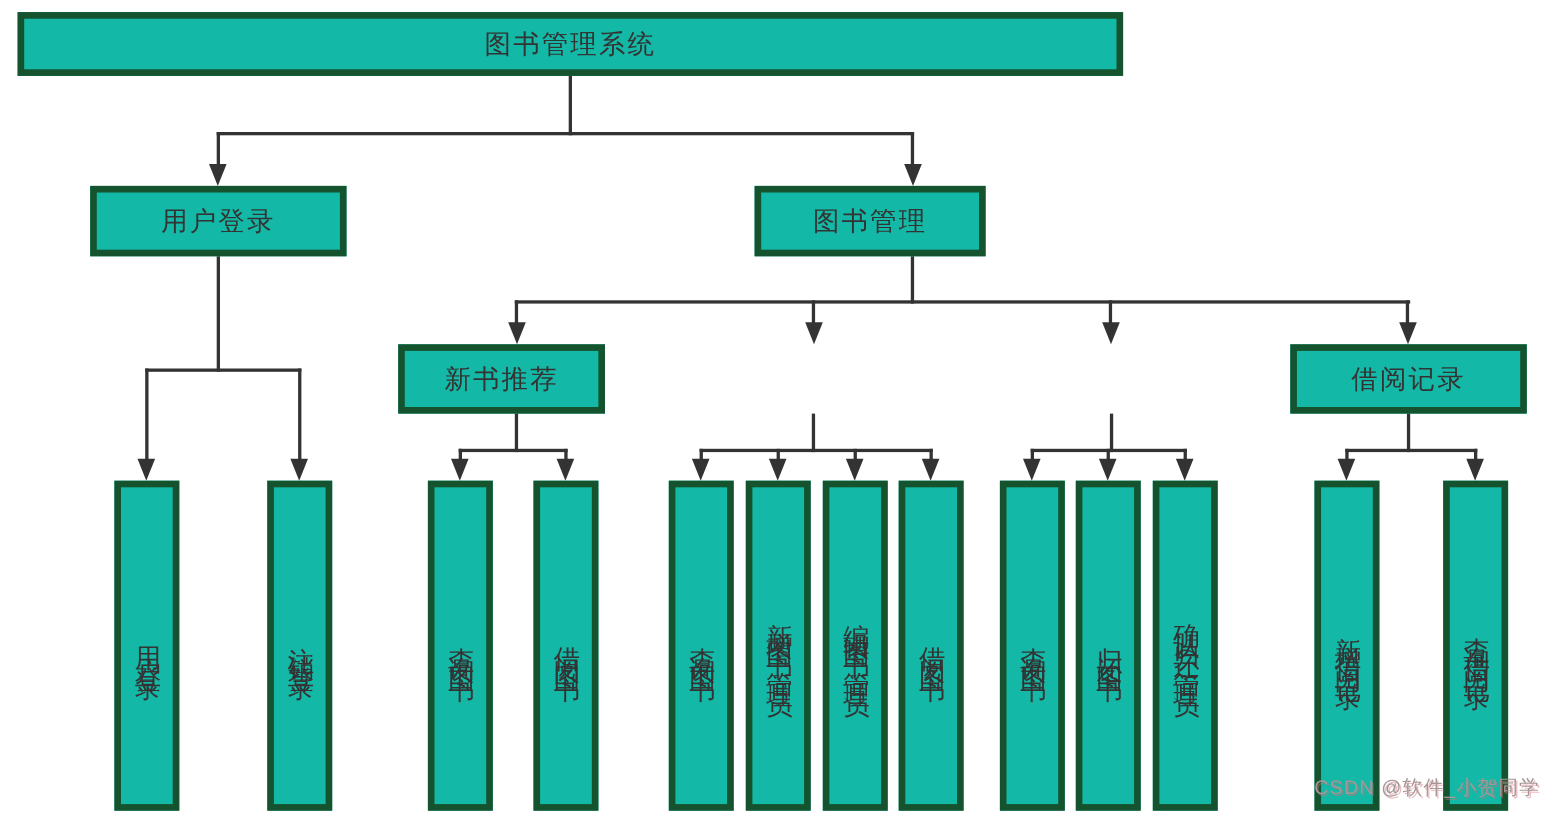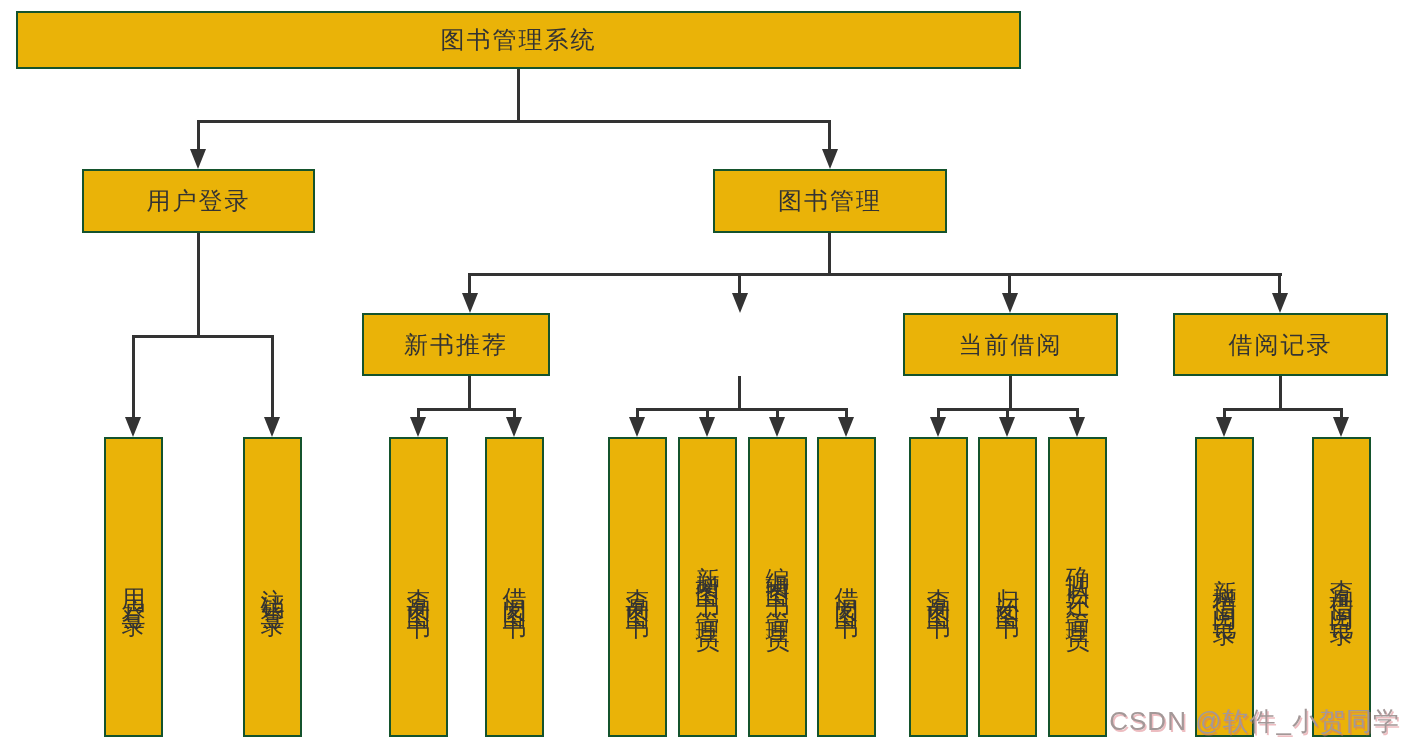--- a/index.html
+++ b/index.html
@@ -1,37 +1,37 @@
 <!DOCTYPE html>
 <html><head>
 <meta charset="utf-8">
 <style>
   html,body{margin:0;padding:0;background:#ffffff;}
   .canvas{
     position:relative;width:1405px;height:747px;background:#ffffff;
     font-family:"Liberation Sans",sans-serif;color:#333333;overflow:hidden;
   }
   .node{
-    position:absolute;box-sizing:border-box;border:2px solid #14532d;background:#eab308;
+    position:absolute;box-sizing:border-box;border:6px solid #14532d;background:#14b8a6;
     display:flex;align-items:center;justify-content:center;
   }
   .node.h span{font-size:24px;letter-spacing:2px;color:#333333;white-space:nowrap;}
   .node.v span{
     writing-mode:vertical-rl;text-orientation:mixed;
     font-size:24px;letter-spacing:9px;color:#333333;line-height:1;white-space:nowrap;
   }
   .vline{position:absolute;width:3px;background:#333333;}
   .hline{position:absolute;height:3px;background:#333333;}
   .arrowhead{
     position:absolute;width:0;height:0;
     border-left:8px solid transparent;border-right:8px solid transparent;
     border-top:20px solid #333333;
   }
   .watermark{
-    position:absolute;top:704px;right:5px;font-size:26px;letter-spacing:1px;
+    position:absolute;top:704px;right:5px;font-size:18px;letter-spacing:1px;
     color:#a39898;text-shadow:1.5px 1.5px 0 rgba(216,108,118,0.45);z-index:5;white-space:nowrap;
   }
 </style>
 </head>
 <body>
 
 <div class="canvas">
 
   <div class="node h" style="left:16px;top:11px;width:1005px;height:58px">
     <span>图书管理系统</span>
@@ -40,21 +40,21 @@
   <div class="vline" style="left:517px;top:69px;height:54px"></div>
   <div class="hline" style="left:197px;top:120px;width:634px"></div>
   <div class="vline" style="left:197px;top:120px;height:31px"></div>
   <div class="arrowhead" style="left:190px;top:149px"></div>
   <div class="vline" style="left:828px;top:120px;height:31px"></div>
   <div class="arrowhead" style="left:822px;top:149px"></div>
 
   <div class="node h" style="left:82px;top:169px;width:233px;height:64px">
     <span>用户登录</span>
   </div>
-  <div class="node h" style="left:713px;top:169px;width:234px;height:64px">
+  <div class="node h" style="left:686px;top:169px;width:210px;height:64px">
     <span>图书管理</span>
   </div>
 
   <div class="vline" style="left:197px;top:233px;height:105px"></div>
   <div class="hline" style="left:132px;top:335px;width:142px"></div>
   <div class="vline" style="left:132px;top:335px;height:84px"></div>
   <div class="arrowhead" style="left:125px;top:417px"></div>
   <div class="vline" style="left:271px;top:335px;height:84px"></div>
   <div class="arrowhead" style="left:264px;top:417px"></div>
 
@@ -64,23 +64,20 @@
   <div class="arrowhead" style="left:462px;top:293px"></div>
   <div class="vline" style="left:738px;top:273px;height:22px"></div>
   <div class="arrowhead" style="left:732px;top:293px"></div>
   <div class="vline" style="left:1008px;top:273px;height:22px"></div>
   <div class="arrowhead" style="left:1002px;top:293px"></div>
   <div class="vline" style="left:1278px;top:273px;height:22px"></div>
   <div class="arrowhead" style="left:1272px;top:293px"></div>
 
   <div class="node h" style="left:362px;top:313px;width:188px;height:63px">
     <span>新书推荐</span>
-  </div>
-  <div class="node h" style="left:903px;top:313px;width:215px;height:63px">
-    <span>当前借阅</span>
   </div>
   <div class="node h" style="left:1173px;top:313px;width:215px;height:63px">
     <span>借阅记录</span>
   </div>
 
   <div class="vline" style="left:468px;top:376px;height:35px"></div>
   <div class="hline" style="left:417px;top:408px;width:99px"></div>
   <div class="vline" style="left:417px;top:408px;height:11px"></div>
   <div class="arrowhead" style="left:410px;top:417px"></div>
   <div class="vline" style="left:513px;top:408px;height:11px"></div>

